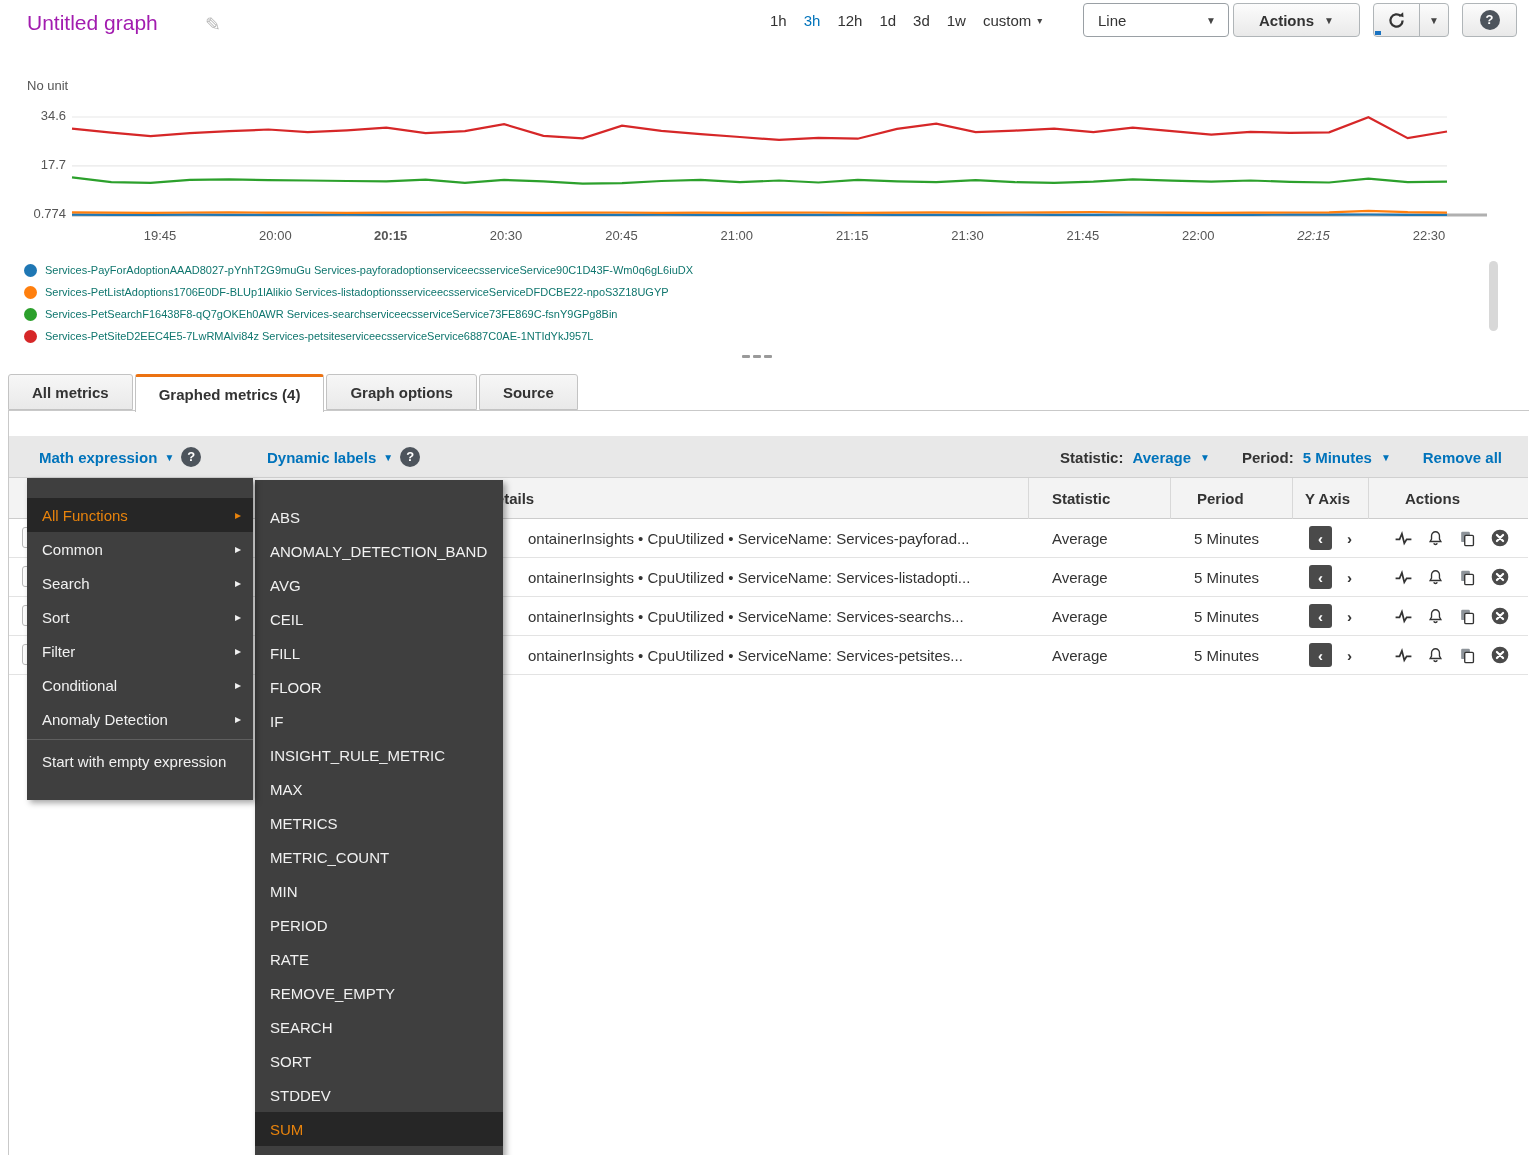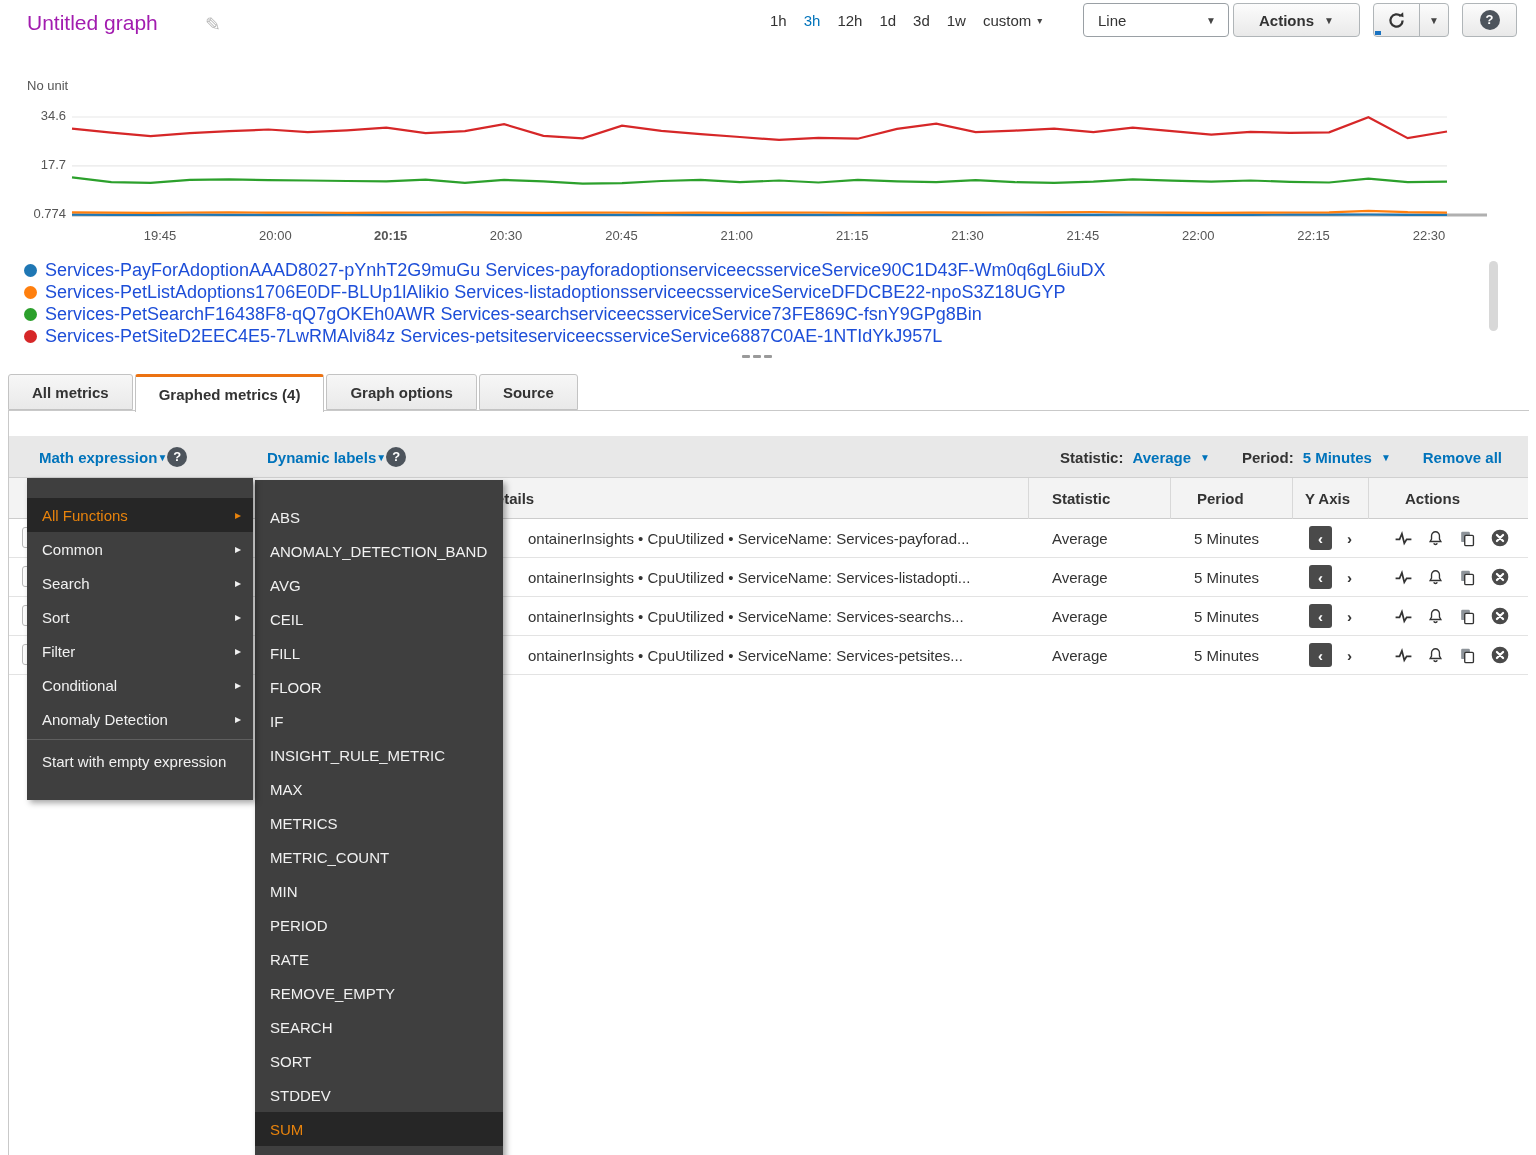--- a/index.html
+++ b/index.html
@@ -28,34 +28,34 @@
   .qcircle{width:20px;height:20px;border-radius:50%;background:#4d545c;color:#fff;font-weight:bold;
       font-size:13px;line-height:20px;text-align:center;display:inline-block}
   
   .nounit{left:27px;top:78px;font-size:13px;color:#555}
   #chart-svg{left:0;top:95px}
   .ytick{position:absolute;width:52px;text-align:right;font-size:13px;color:#555}
   .xtick{position:absolute;width:70px;text-align:center;font-size:13px;color:#555;top:228px}
   .legend{left:24px;top:259px;width:1460px;height:84px;overflow:hidden}
   .legend-item{height:22px;display:flex;align-items:center;gap:8px;cursor:pointer}
   .legend-dot{width:13px;height:13px;border-radius:50%;flex:0 0 13px}
-  .legend-label{font-size:18px;color:#1d4ed8;white-space:nowrap;overflow:hidden}
+  .legend-label{font-size:11px;color:#0f766e;white-space:nowrap;overflow:hidden}
   .legend-scroll{left:1489px;top:261px;width:9px;height:70px;border-radius:5px;background:#d8d8d8}
   .grip{left:742px;top:355px;display:flex;gap:3px}
   .grip span{width:8px;height:3px;background:#9a9a9a;border-radius:1px}
   
   .tabs{left:8px;top:374px;display:flex;gap:2px;z-index:4}
   .tab{height:36px;box-sizing:border-box;padding:0 23px;display:flex;align-items:center;
       background:linear-gradient(#f7f7f7,#e9e9e9);border:1px solid #c3c3c3;border-radius:3px 3px 0 0;
       font-weight:bold;font-size:15px;color:#333;cursor:pointer}
   .tab.active{background:#fff;border-top:3px solid #ec7211;border-bottom:none;height:38px;z-index:6}
   .pane{left:8px;top:410px;width:1521px;height:745px;background:#fff;border-left:1px solid #c9c9c9;
       border-top:1px solid #c9c9c9;box-sizing:border-box}
   .toolbar{left:9px;top:436px;width:1519px;height:42px;background:#e8e8e8;border-bottom:1px solid #d0d0d0;box-sizing:border-box}
-  .tb-group{position:absolute;top:0;height:42px;display:flex;align-items:center;}
+  .tb-group{position:absolute;top:0;height:42px;display:flex;align-items:center;gap:7px}
   .blue-link{color:#0073bb;font-weight:bold;cursor:pointer}
   .blue-caret{color:#0073bb;font-size:10px}
   .tb-right{right:26px;gap:9px}
   .tb-label{font-weight:bold;color:#333}
   .gap-lg{width:14px}
   
   .thead{left:9px;top:478px;width:1519px;height:41px;background:#f3f3f3;border-bottom:1px solid #ccc;box-sizing:border-box}
   .th{position:absolute;top:0;height:41px;display:flex;align-items:center;font-weight:bold;color:#333}
   .vsep{position:absolute;top:478px;height:41px;width:1px;background:#d8d8d8}
   .trow{position:absolute;left:9px;width:1519px;height:39px;border-bottom:1px solid #e3e3e3;box-sizing:border-box}
@@ -145,21 +145,21 @@
     <div class="xtick" style="left: 125px;">19:45</div>
     <div class="xtick" style="left: 240.36px;">20:00</div>
     <div class="xtick" style="left: 355.72px; font-weight: bold;">20:15</div>
     <div class="xtick" style="left: 471.08px;">20:30</div>
     <div class="xtick" style="left: 586.44px;">20:45</div>
     <div class="xtick" style="left: 701.8px;">21:00</div>
     <div class="xtick" style="left: 817.16px;">21:15</div>
     <div class="xtick" style="left: 932.52px;">21:30</div>
     <div class="xtick" style="left: 1047.88px;">21:45</div>
     <div class="xtick" style="left: 1163.24px;">22:00</div>
-    <div class="xtick" style="left: 1278.6px;">22:15</div>
+    <div class="xtick" style="left: 1278.6px; font-style: italic;">22:15</div>
     <div class="xtick" style="left: 1393.96px;">22:30</div>
   </div>
 
 <div class="abs legend" id="legend">
     <div class="legend-item">
       <span class="legend-dot" style="background:#1f77b4"></span>
       <span class="legend-label">Services-PayForAdoptionAAAD8027-pYnhT2G9muGu Services-payforadoptionserviceecsserviceService90C1D43F-Wm0q6gL6iuDX</span>
     </div>
     <div class="legend-item">
       <span class="legend-dot" style="background:#ff7f0e"></span>

